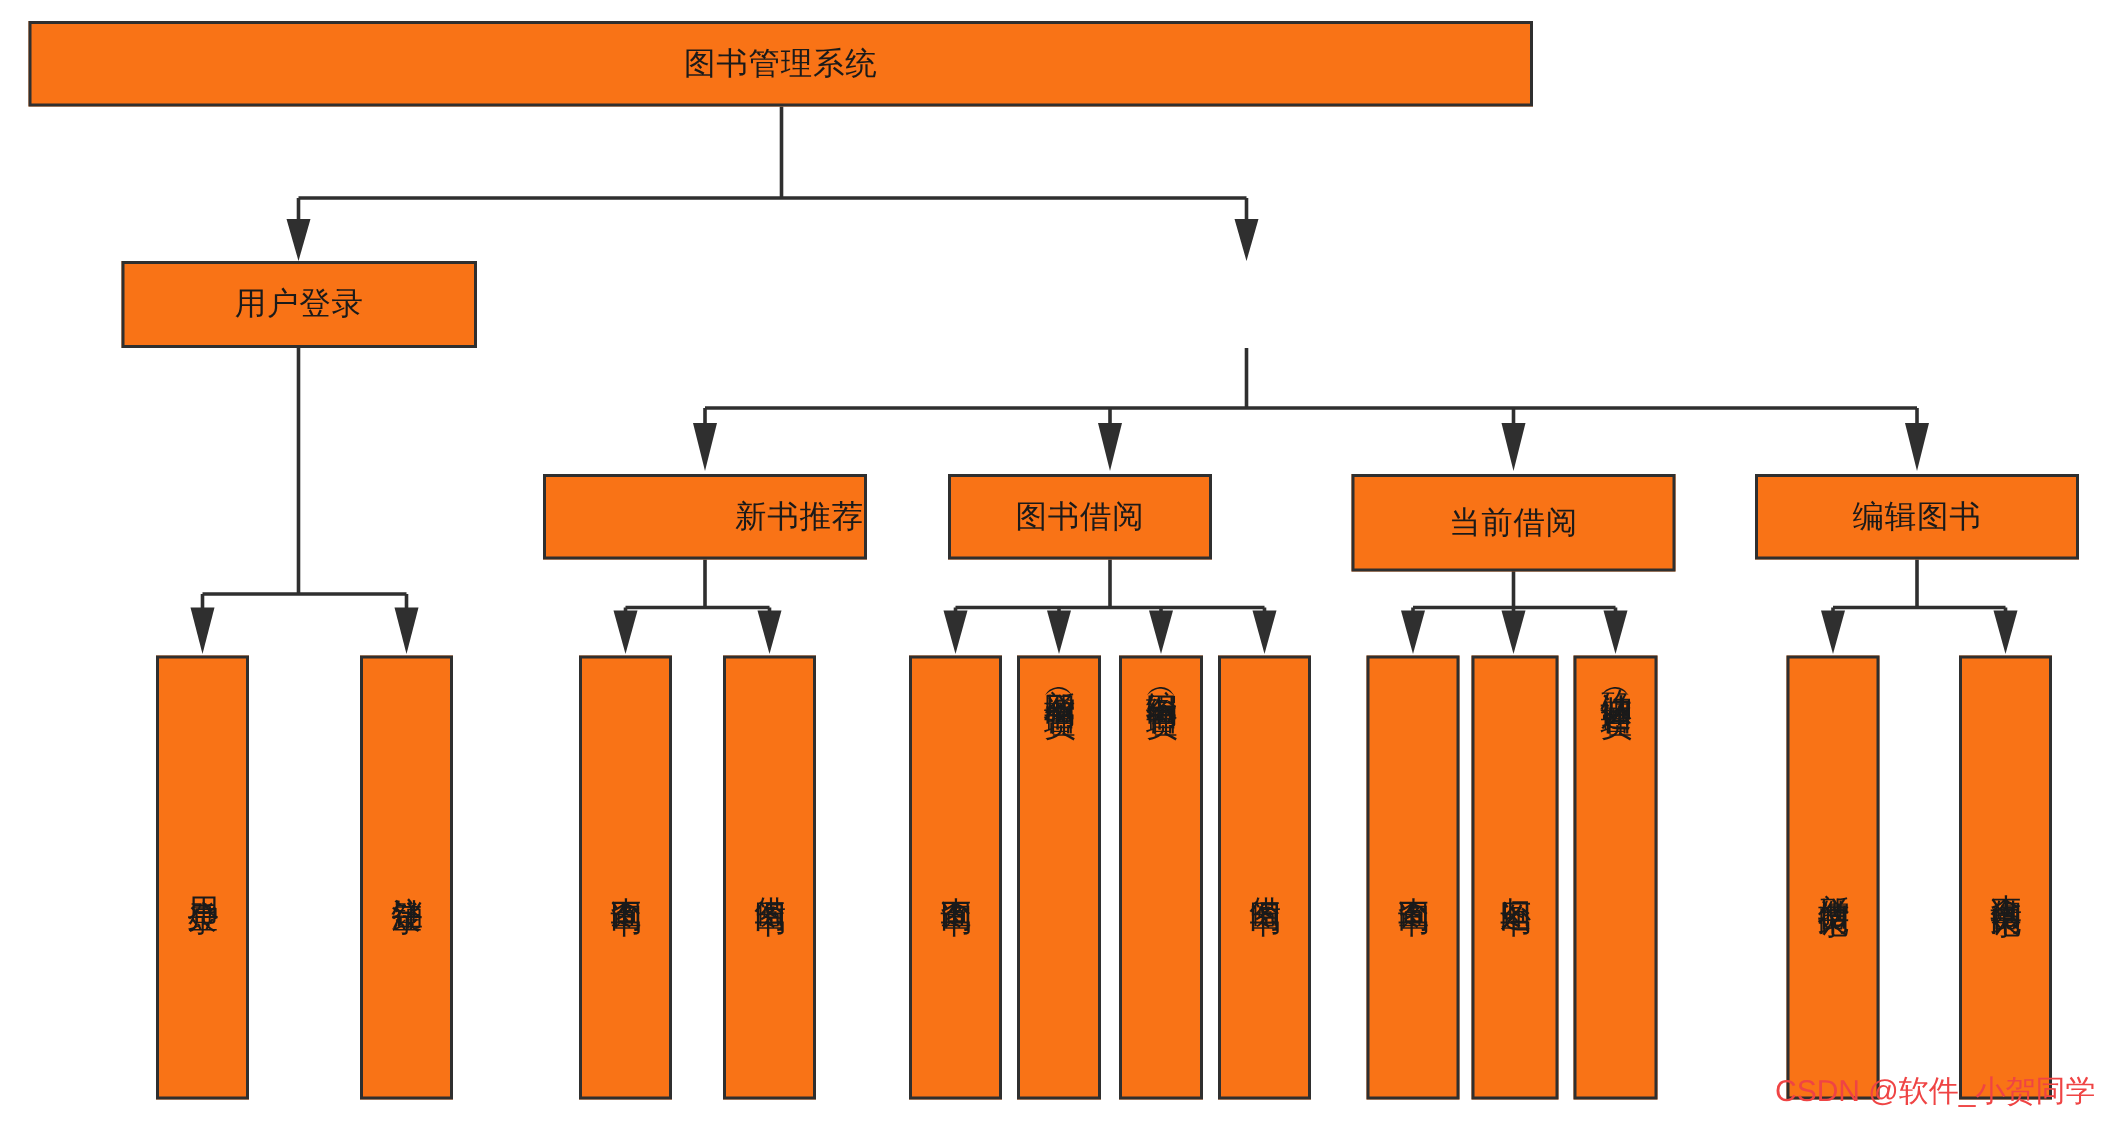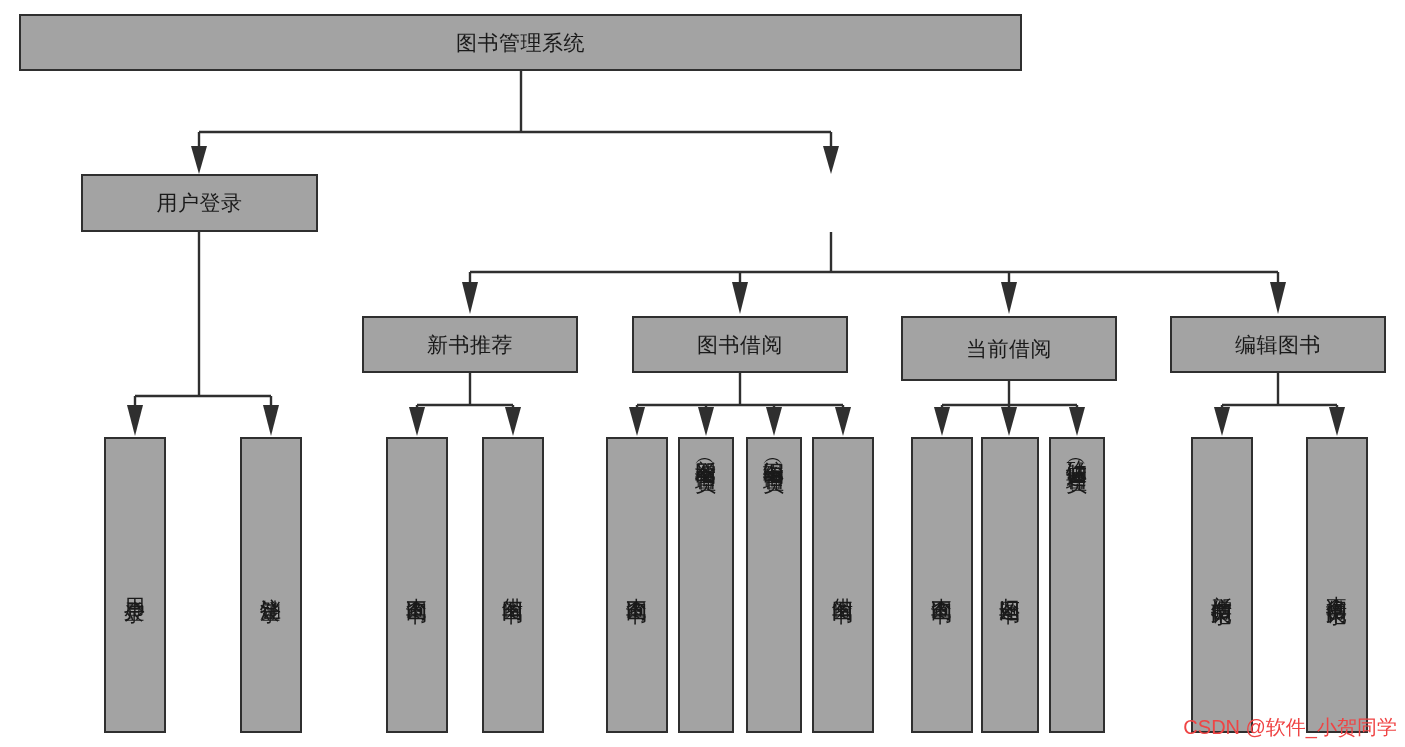--- a/index.html
+++ b/index.html
@@ -14,21 +14,21 @@
     position: relative;
     width: 1405px;
     height: 747px;
     background: #ffffff;
     overflow: hidden;
   }
   
   .node {
     position: absolute;
     box-sizing: border-box;
-    background: #a3a3a3;
+    background: #f97316;
     border: 2px solid #2f2f2f;
     display: flex;
     align-items: center;
     justify-content: center;
   }
   .node-h .label {
     font-size: 21px;
     color: #1a1a1a;
     line-height: 1.1;
     white-space: nowrap;
@@ -149,25 +149,25 @@
 
   <div class="node node-h" style="left:19px; top:14px; width:1003px; height:57px;">
     <span class="label">图书管理系统</span>
   </div>
 
   <div class="node node-h" style="left:81px; top:174px; width:237px; height:58px;">
     <span class="label">用户登录</span>
   </div>
 
 
-  <div class="node node-h" style="left:362px; top:316px; width:216px; height:57px;">
+  <div class="node node-h" style="left:362px; top:316px; width:216px; height:57px;justify-content:flex-end;">
     <span class="label">新书推荐</span>
   </div>
 
-  <div class="node node-h" style="left:632px; top:316px; width:216px; height:57px;">
+  <div class="node node-h" style="left:632px; top:316px; width:176px; height:57px;">
     <span class="label">图书借阅</span>
   </div>
 
   <div class="node node-h" style="left:901px; top:316px; width:216px; height:65px;">
     <span class="label">当前借阅</span>
   </div>
 
   <div class="node node-h" style="left:1170px; top:316px; width:216px; height:57px;">
     <span class="label">编辑图书</span>
   </div>

